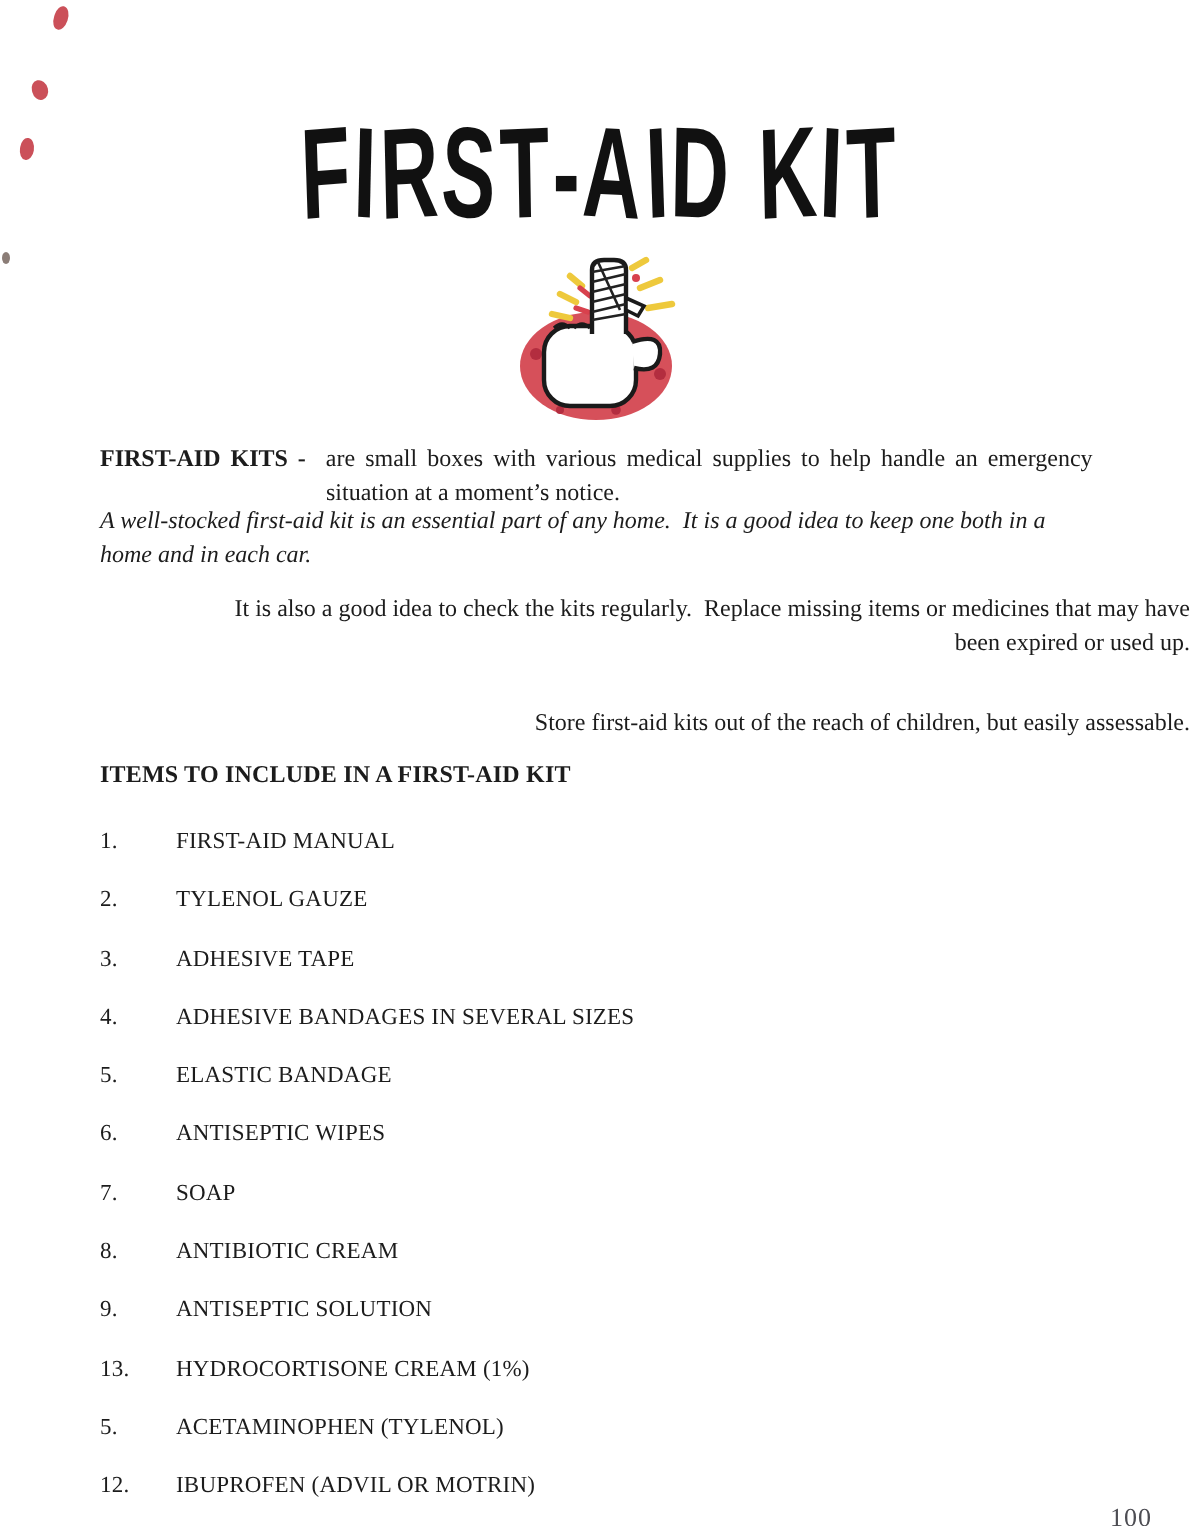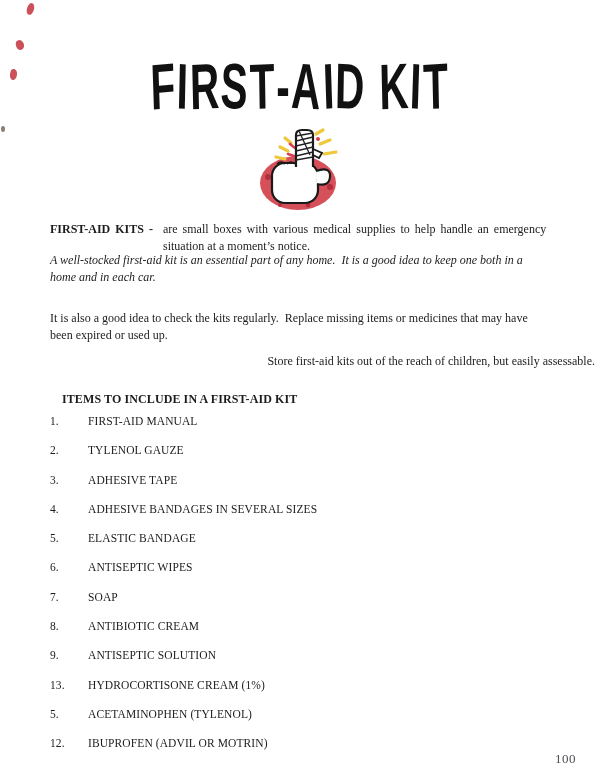--- a/index.html
+++ b/index.html
@@ -26,26 +26,26 @@
 
   .illus{position:absolute;left:250px;top:127px;width:100px;height:85px;}
 
   .para{
     position:absolute;left:50px;width:545px;margin:0;
     font-size:12px;line-height:17.4px;white-space:pre-wrap;
   }
   .intro{top:221px;padding-left:113px;text-indent:-113px;}
   .intro::first-line{word-spacing:2px;}
   .p2{top:252px;font-style:italic;}
-  .p3{top:310px;}
+  .p3{top:296px;text-align:right;}
   .p4{top:353px;text-align:right;}
   .bold{font-weight:700;}
 
   .list-heading{
-    position:absolute;left:50px;top:380px;margin:12px;
+    position:absolute;left:50px;top:380px;margin:0;
     font-size:12px;font-weight:700;letter-spacing:.1px;
   }
   .items{position:absolute;left:50px;top:415px;width:500px;}
   .item{display:flex;align-items:flex-start;height:29.3px;font-size:11.5px;letter-spacing:.1px;}
   .item .num{width:38px;flex:0 0 38px;}
   .page-number{
     position:absolute;left:555px;top:751px;font-size:13px;color:#4d4d53;letter-spacing:.5px;
   }
 </style>
 </head>

